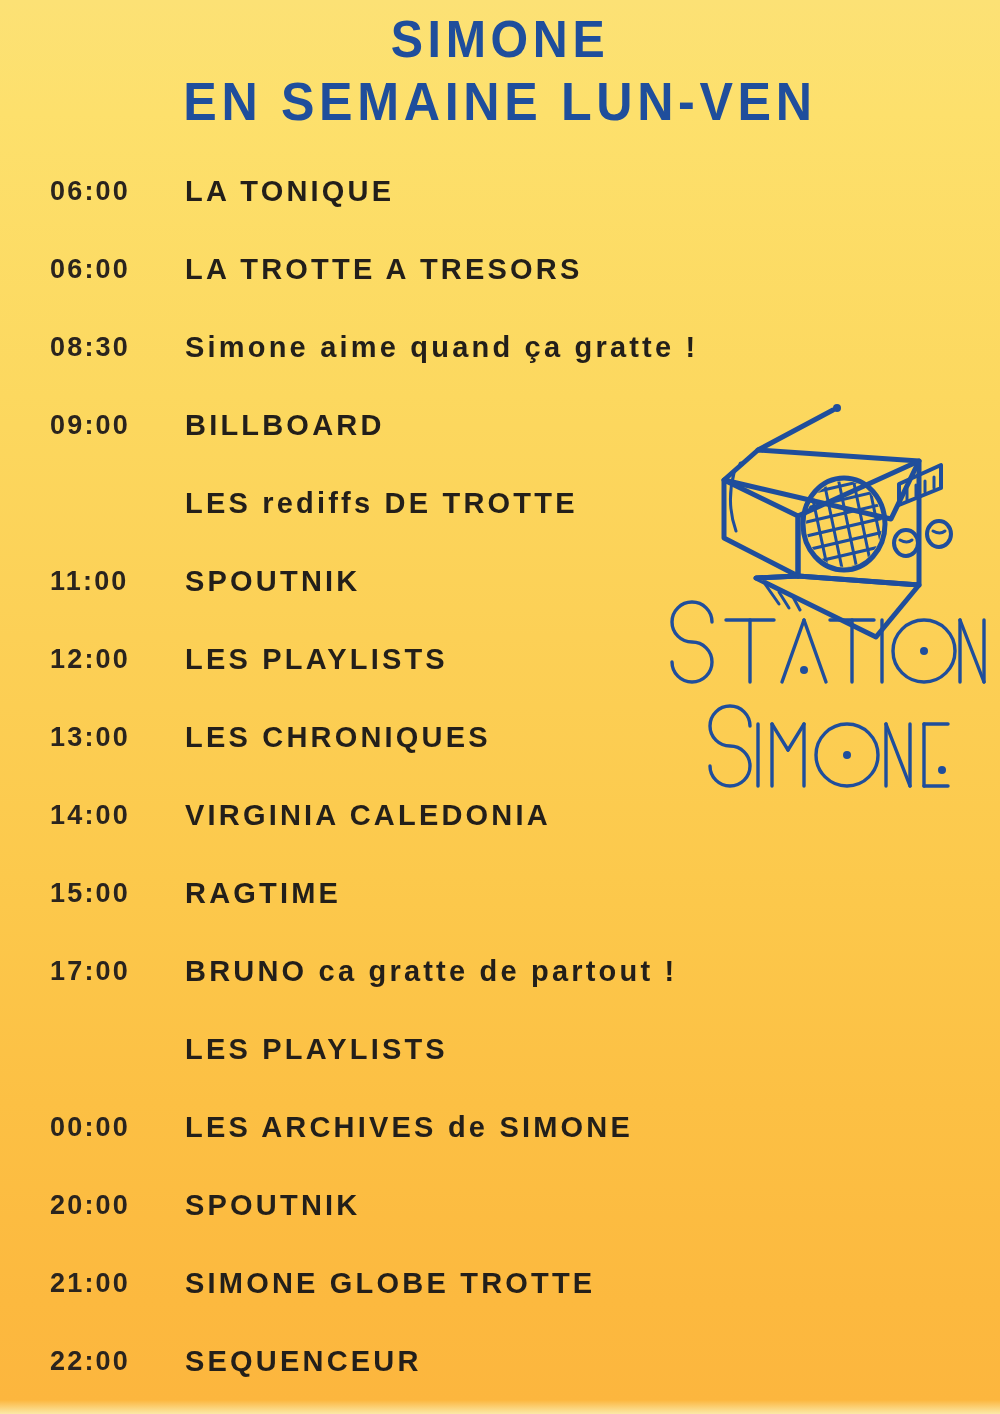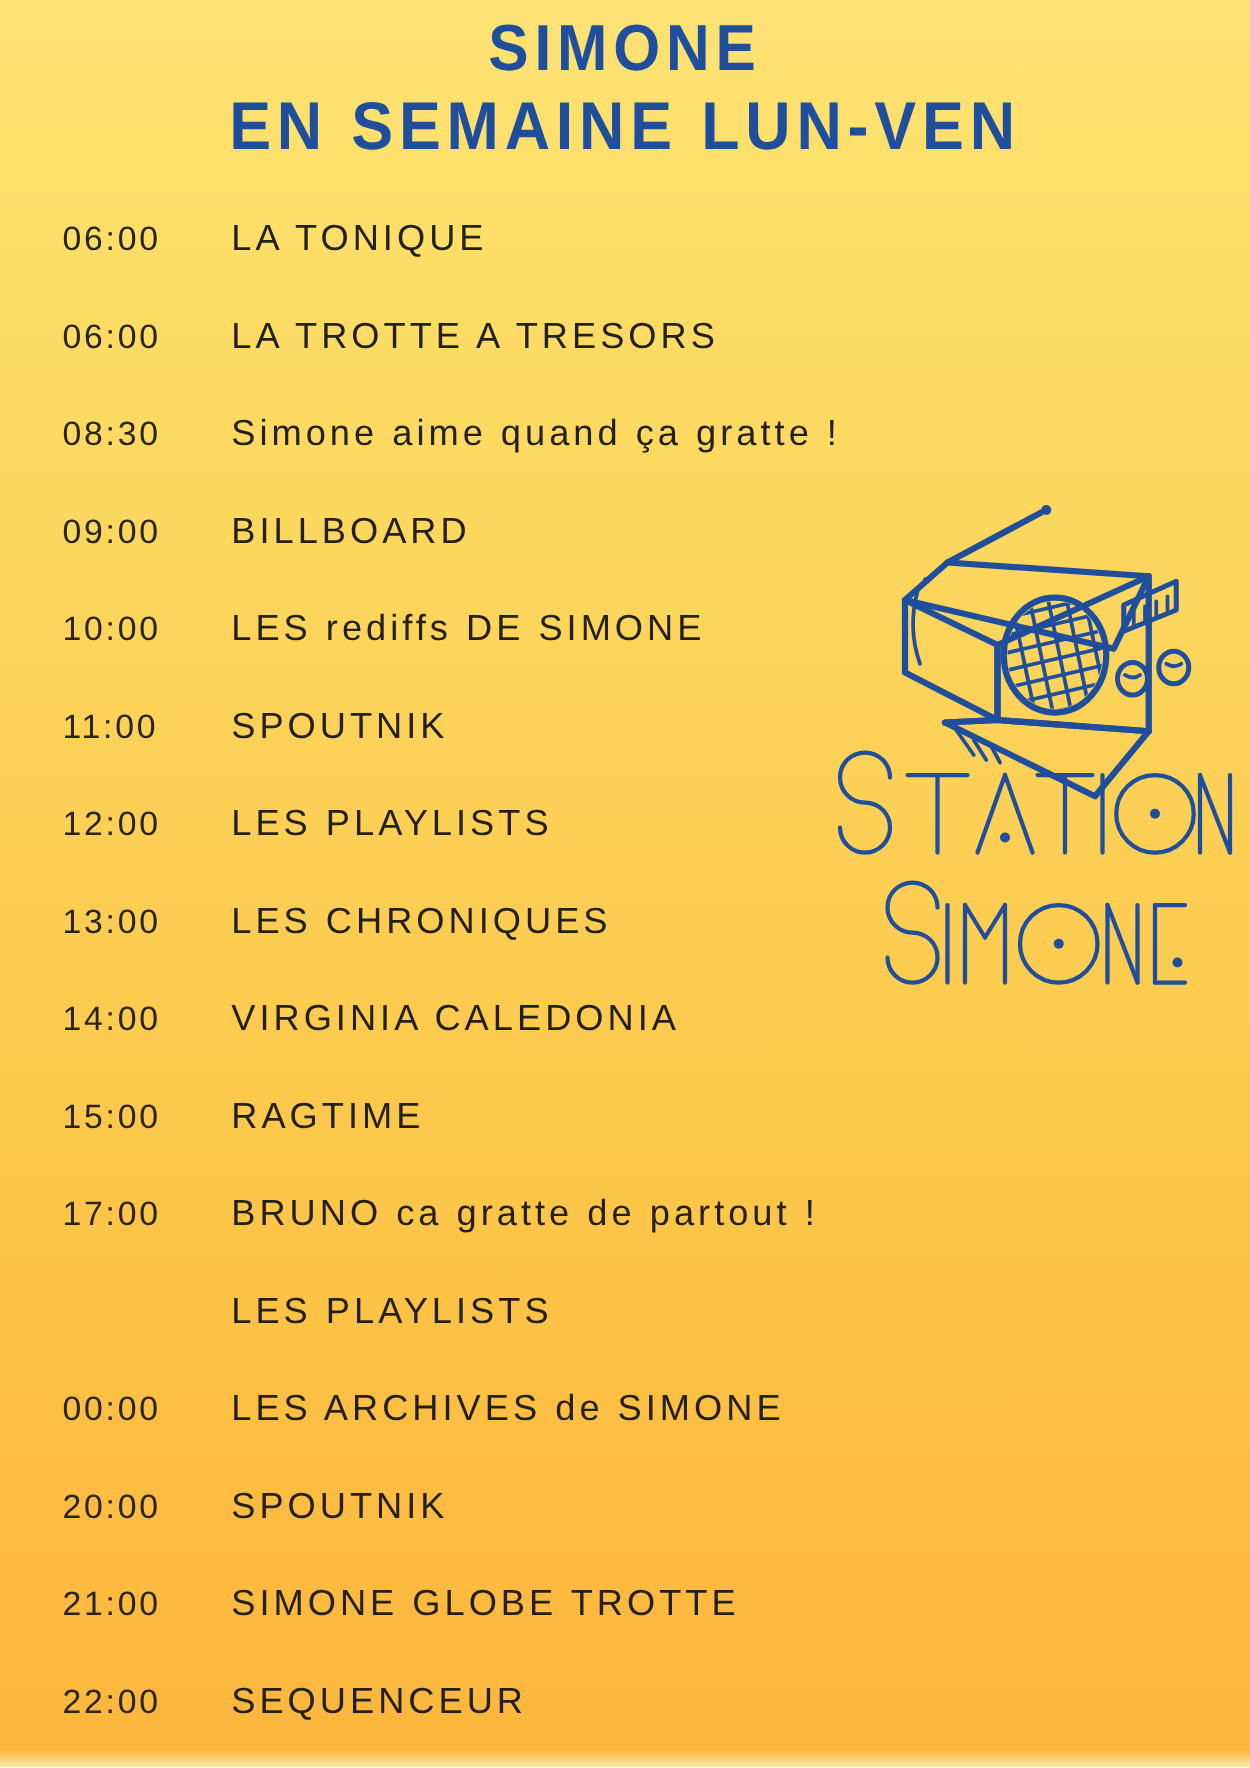--- a/index.html
+++ b/index.html
@@ -66,31 +66,31 @@
     height: 78px;
     line-height: 78px;
     white-space: nowrap;
   }
   .row-time {
     position: absolute;
     left: 50px;
     top: 0;
     color: #2A241E;
     font-family: "Liberation Sans Narrow", "Liberation Sans", sans-serif;
-    font-weight: normal;
+    font-weight: bold;
     font-size: 27px;
     letter-spacing: 2.2px;
   }
   .row-title {
     position: absolute;
     left: 185px;
     top: 0;
     color: #231F1A;
     font-family: "Liberation Sans Narrow", "Liberation Sans", sans-serif;
-    font-weight: normal;
+    font-weight: bold;
     font-size: 29px;
     letter-spacing: 3.2px;
   }
 
   
   #logo {
     position: absolute;
     left: 648px;
     top: 388px;
     width: 340px;
@@ -119,22 +119,21 @@
       </div>
       <div class="row">
         <span class="row-time">08:30</span>
         <span class="row-title">Simone aime quand ça gratte !</span>
       </div>
       <div class="row">
         <span class="row-time">09:00</span>
         <span class="row-title">BILLBOARD</span>
       </div>
       <div class="row">
-        <span class="row-time">10:00</span>
-        <span class="row-title">LES rediffs DE SIMONE</span>
+        <span class="row-title">LES rediffs DE TROTTE</span>
       </div>
       <div class="row">
         <span class="row-time">11:00</span>
         <span class="row-title">SPOUTNIK</span>
       </div>
       <div class="row">
         <span class="row-time">12:00</span>
         <span class="row-title">LES PLAYLISTS</span>
       </div>
       <div class="row">

